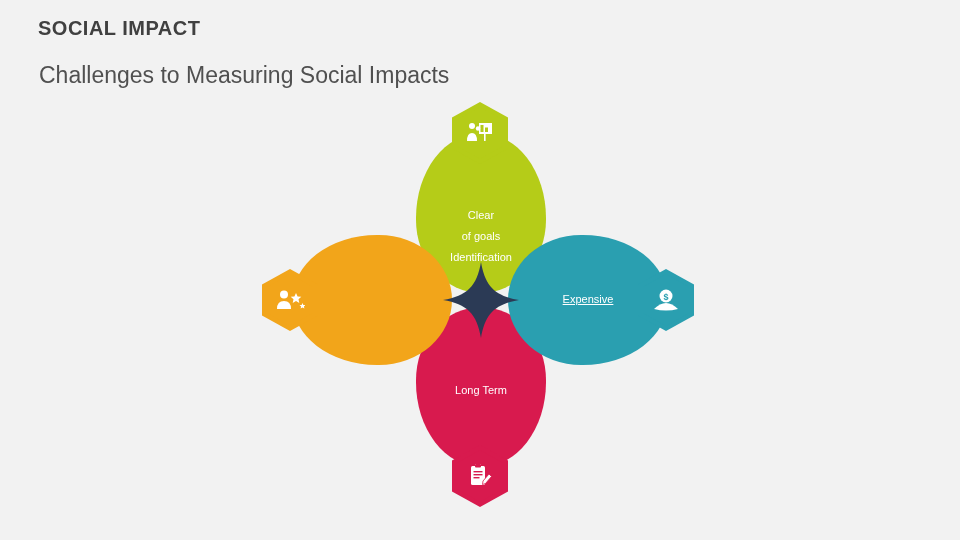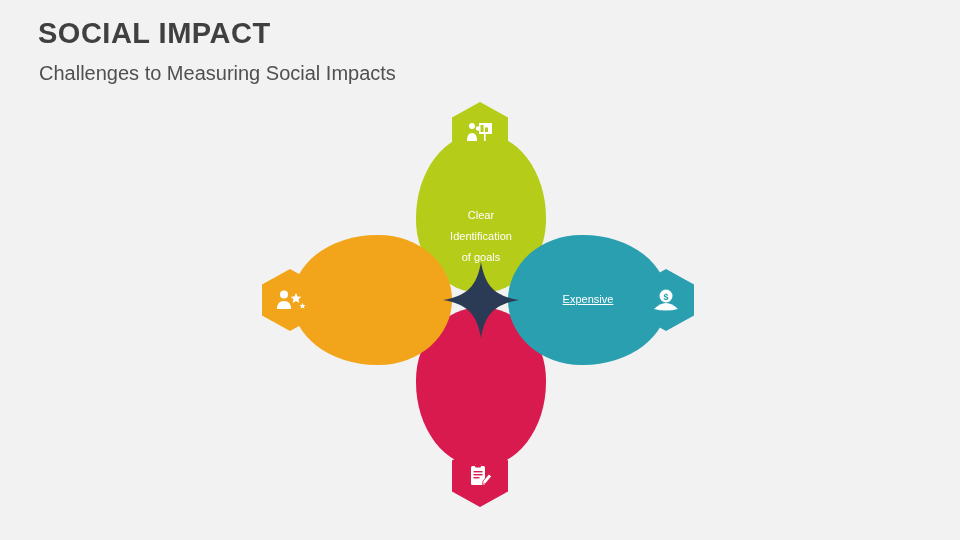--- a/index.html
+++ b/index.html
@@ -16,30 +16,30 @@
   .slide {
     position: relative;
     width: 960px;
     height: 540px;
     background: #f2f2f2;
   }
   .title {
     position: absolute;
     left: 38px;
     top: 17px;
-    font-size: 29px;
+    font-size: 20px;
     font-weight: bold;
     letter-spacing: 0.5px;
     color: #404040;
   }
   .subtitle {
     position: absolute;
     left: 39px;
     top: 62px;
-    font-size: 20px;
+    font-size: 23px;
     color: #505050;
   }
   .diagram {
     position: absolute;
     left: 240px;
     top: 75px;
     width: 480px;
     height: 450px;
   }
   .petal {
@@ -140,26 +140,27 @@
 <div class="slide">
 
   <div class="title">SOCIAL IMPACT</div>
   <div class="subtitle">Challenges to Measuring Social Impacts</div>
 
   <div class="diagram">
 
     <div class="petal petal-top"></div>
     <div class="petal-label label-top">
       <div>Clear</div>
+      <div>of goals</div>
       <div>Identification</div>
-      <div>of goals</div>
     </div>
 
     <div class="petal petal-bottom"></div>
     <div class="petal-label label-bottom">
+      <div>Long Term</div>
     </div>
 
     <div class="petal petal-left"></div>
 
     <div class="petal petal-right"></div>
     <div class="petal-label label-right">
       <div>Expensive</div>
     </div>
 
     <div class="center-star">

